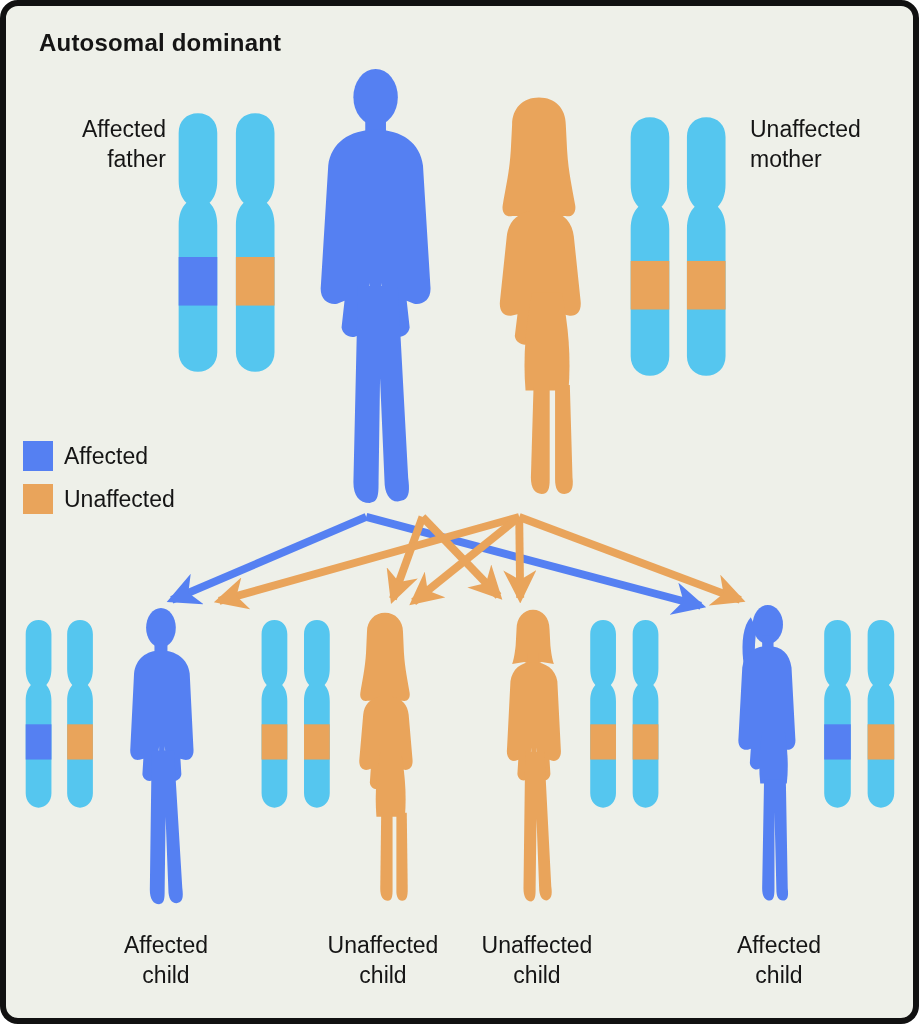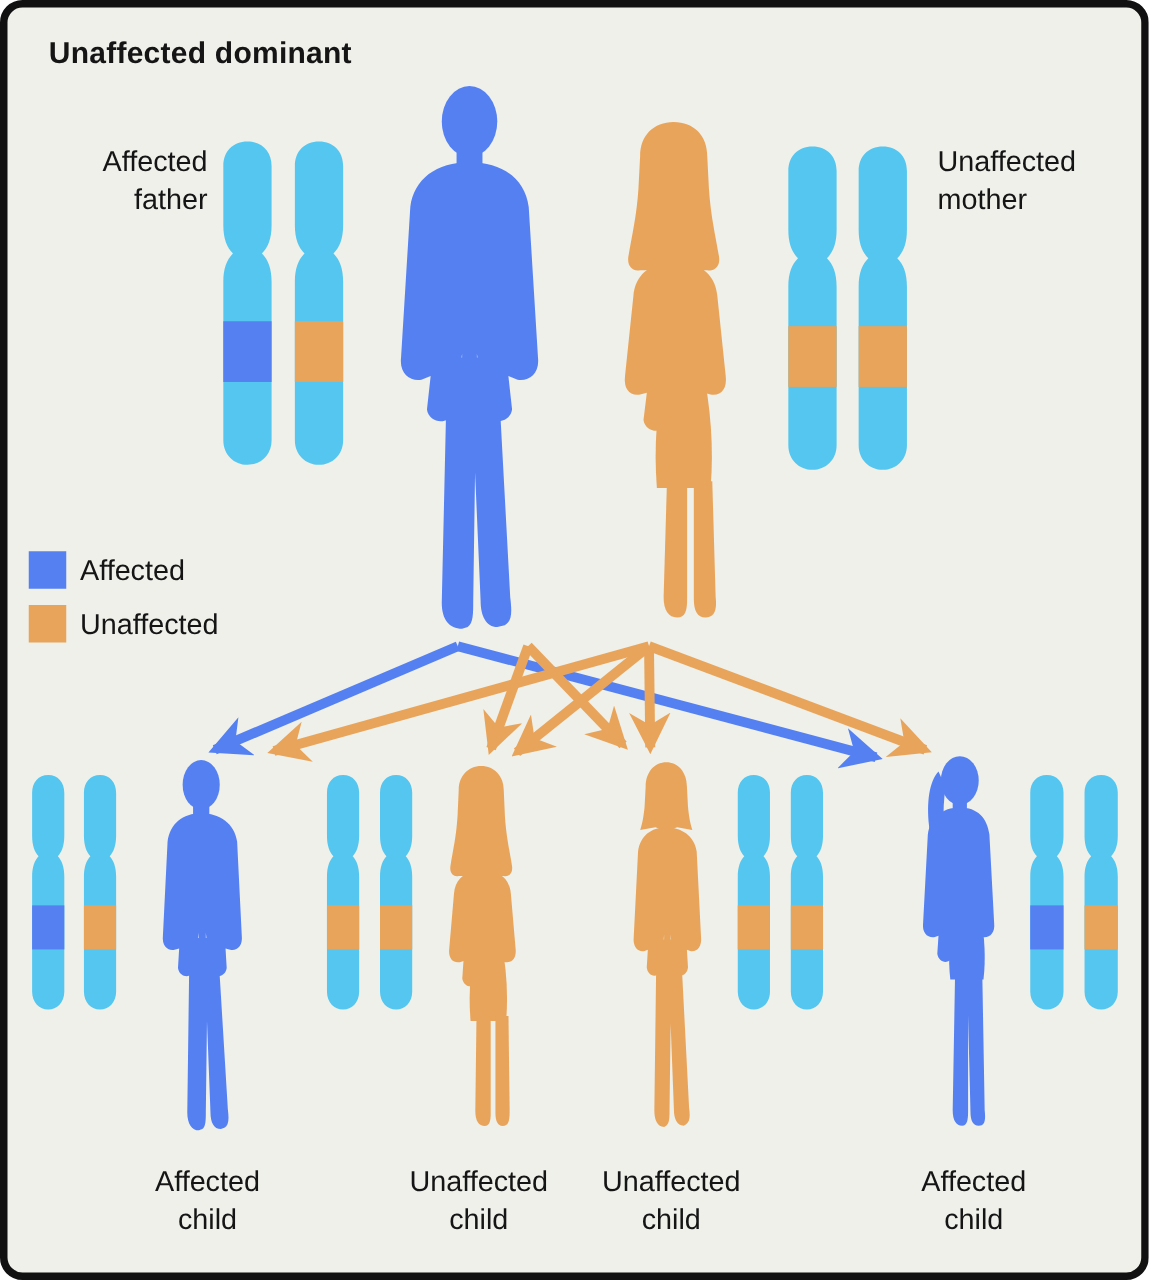--- a/index.html
+++ b/index.html
@@ -132,21 +132,21 @@
     <g id="layer-persons">
         <use x="298" y="60" width="150" height="452" fill="#5580f2" href="#sym-man" xlink:href="#sym-man"></use>
         <use x="472" y="88" width="136" height="414" fill="#e9a45b" href="#sym-woman" xlink:href="#sym-woman"></use>
         <use x="110" y="604" width="94" height="316" fill="#5580f2" href="#sym-boy" xlink:href="#sym-boy"></use>
         <use x="336" y="610" width="96" height="304" fill="#e9a45b" href="#sym-girl" xlink:href="#sym-girl"></use>
         <use x="490" y="606" width="88" height="310" fill="#e9a45b" href="#sym-child-bob" xlink:href="#sym-child-bob"></use>
         <use x="722" y="602" width="96" height="312" fill="#5580f2" href="#sym-girl-ponytail" xlink:href="#sym-girl-ponytail"></use>
       </g>
   </svg>
 
-  <div class="txt title">Unaffected dominant</div>
+  <div class="txt title">Autosomal dominant</div>
   <div class="txt father-label">Affected
 father</div>
   <div class="txt mother-label">Unaffected
 mother</div>
 
   <div class="legend">
     <div class="legend-row">
       <div class="swatch" style="background: rgb(85, 128, 242);"></div>
       <div class="legend-label">Affected</div>
     </div>

